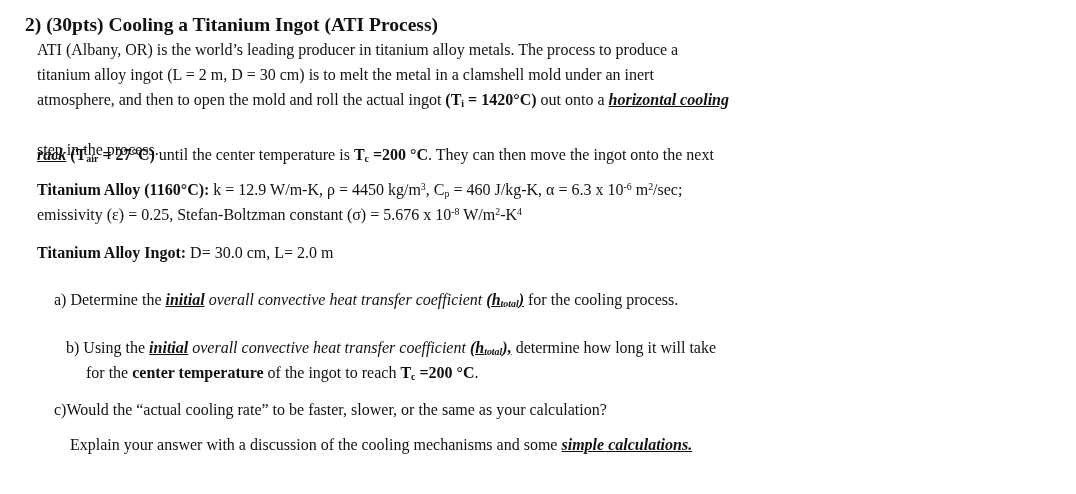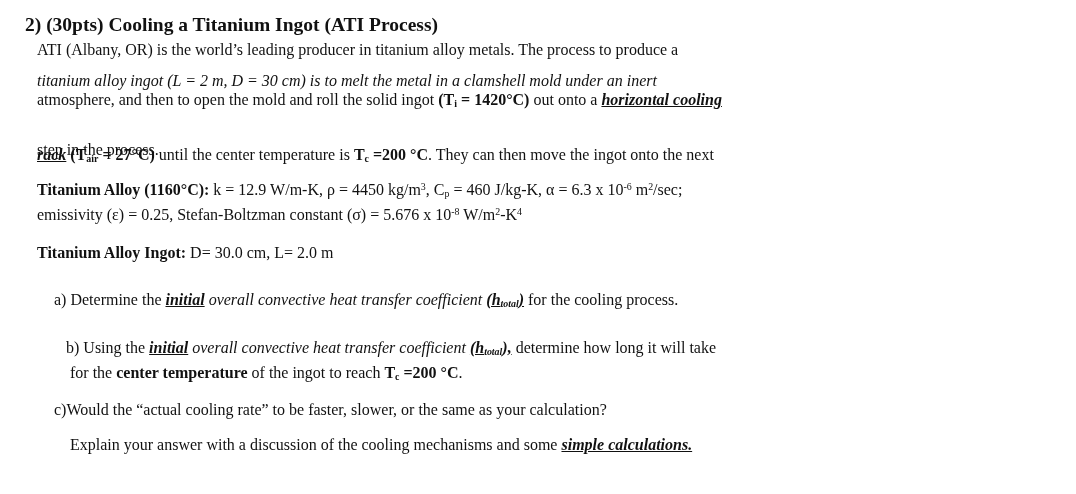--- a/index.html
+++ b/index.html
@@ -32,23 +32,23 @@
 </head>
 <body>
 
 <div class="line heading" style="left:25px; top:13px;">
   <span>2)</span>
   <span>(30pts)</span>
   <span>Cooling a Titanium Ingot (ATI Process)</span>
 </div>
 
 <div class="line" style="left:37px; top:38px;">ATI (Albany, OR) is the world’s leading producer in titanium alloy metals. The process to produce a</div>
-<div class="line" style="left:37px; top:69px;font-style:italic;">titanium alloy ingot (L = 2 m, D = 30 cm) is to melt the metal in a clamshell mold under an inert</div>
+<div class="line" style="left:37px; top:63px;">titanium alloy ingot (L = 2 m, D = 30 cm) is to melt the metal in a clamshell mold under an inert</div>
 <div class="line" style="left:37px; top:88px;">
-  <span>atmosphere, and then to open the mold and roll the solid ingot </span><span class="b"><span>(T</span><sub>i</sub><span> = 1420°C)</span></span><span> out onto a </span><span class="bi">horizontal cooling</span>
+  <span>atmosphere, and then to open the mold and roll the actual ingot </span><span class="b"><span>(T</span><sub>i</sub><span> = 1420°C)</span></span><span> out onto a </span><span class="bi">horizontal cooling</span>
 </div>
 <div class="line" style="left:37px; top:113px;margin-top:30px;">
   <span class="bi">rack</span><span class="b"><span> (T</span><sub>air</sub><span> = 27°C)</span></span><span> until the center temperature is </span><span class="b"><span>T</span><sub>c</sub><span> =200 °C</span></span><span>.  They can then move the ingot onto the next</span>
 </div>
 <div class="line" style="left:37px; top:138px;">step in the process.</div>
 
 <div class="line" style="left:37px; top:178px;">
   <span class="b">Titanium Alloy (1160°C):</span><span> k = 12.9 W/m-K, ρ = 4450 kg/m</span><sup>3</sup><span>, C</span><sub>p</sub><span> = 460 J/kg-K,  α = 6.3 x 10</span><sup>-6</sup><span> m</span><sup>2</sup><span>/sec;</span>
 </div>
 <div class="line" style="left:37px; top:203px;text-align:center;">
@@ -59,20 +59,20 @@
   <span class="b">Titanium Alloy Ingot:</span><span> D= 30.0 cm, L= 2.0 m</span>
 </div>
 
 <div class="line" style="left:54px; top:288px;">
   <span>a) Determine the </span><span class="bi">initial</span><span class="i"> overall convective heat transfer coefficient </span><span class="bi"><span>(h</span><sub>total</sub><span>)</span></span><span> for the cooling process.</span>
 </div>
 
 <div class="line" style="left:54px; top:336px;margin-left:12px;">
   <span>b) Using the </span><span class="bi">initial</span><span class="i"> overall convective heat transfer coefficient </span><span class="bi"><span>(h</span><sub>total</sub><span>),</span></span><span> determine how long it will take</span>
 </div>
-<div class="line" style="left:70px; top:361px;">
+<div class="line" style="left:86px; top:361px;">
   <span>for the </span><span class="b">center temperature</span><span> of the ingot to reach </span><span class="b"><span>T</span><sub>c</sub><span> =200 °C</span></span><span>.</span>
 </div>
 
 <div class="line" style="left:54px; top:398px;">c)Would the “actual cooling rate” to be faster, slower, or the same as your calculation?</div>
 <div class="line" style="left:70px; top:433px;">
   <span>Explain your answer with a discussion of the cooling mechanisms and some </span><span class="bi">simple calculations.</span>
 </div>
 
 </body></html>

